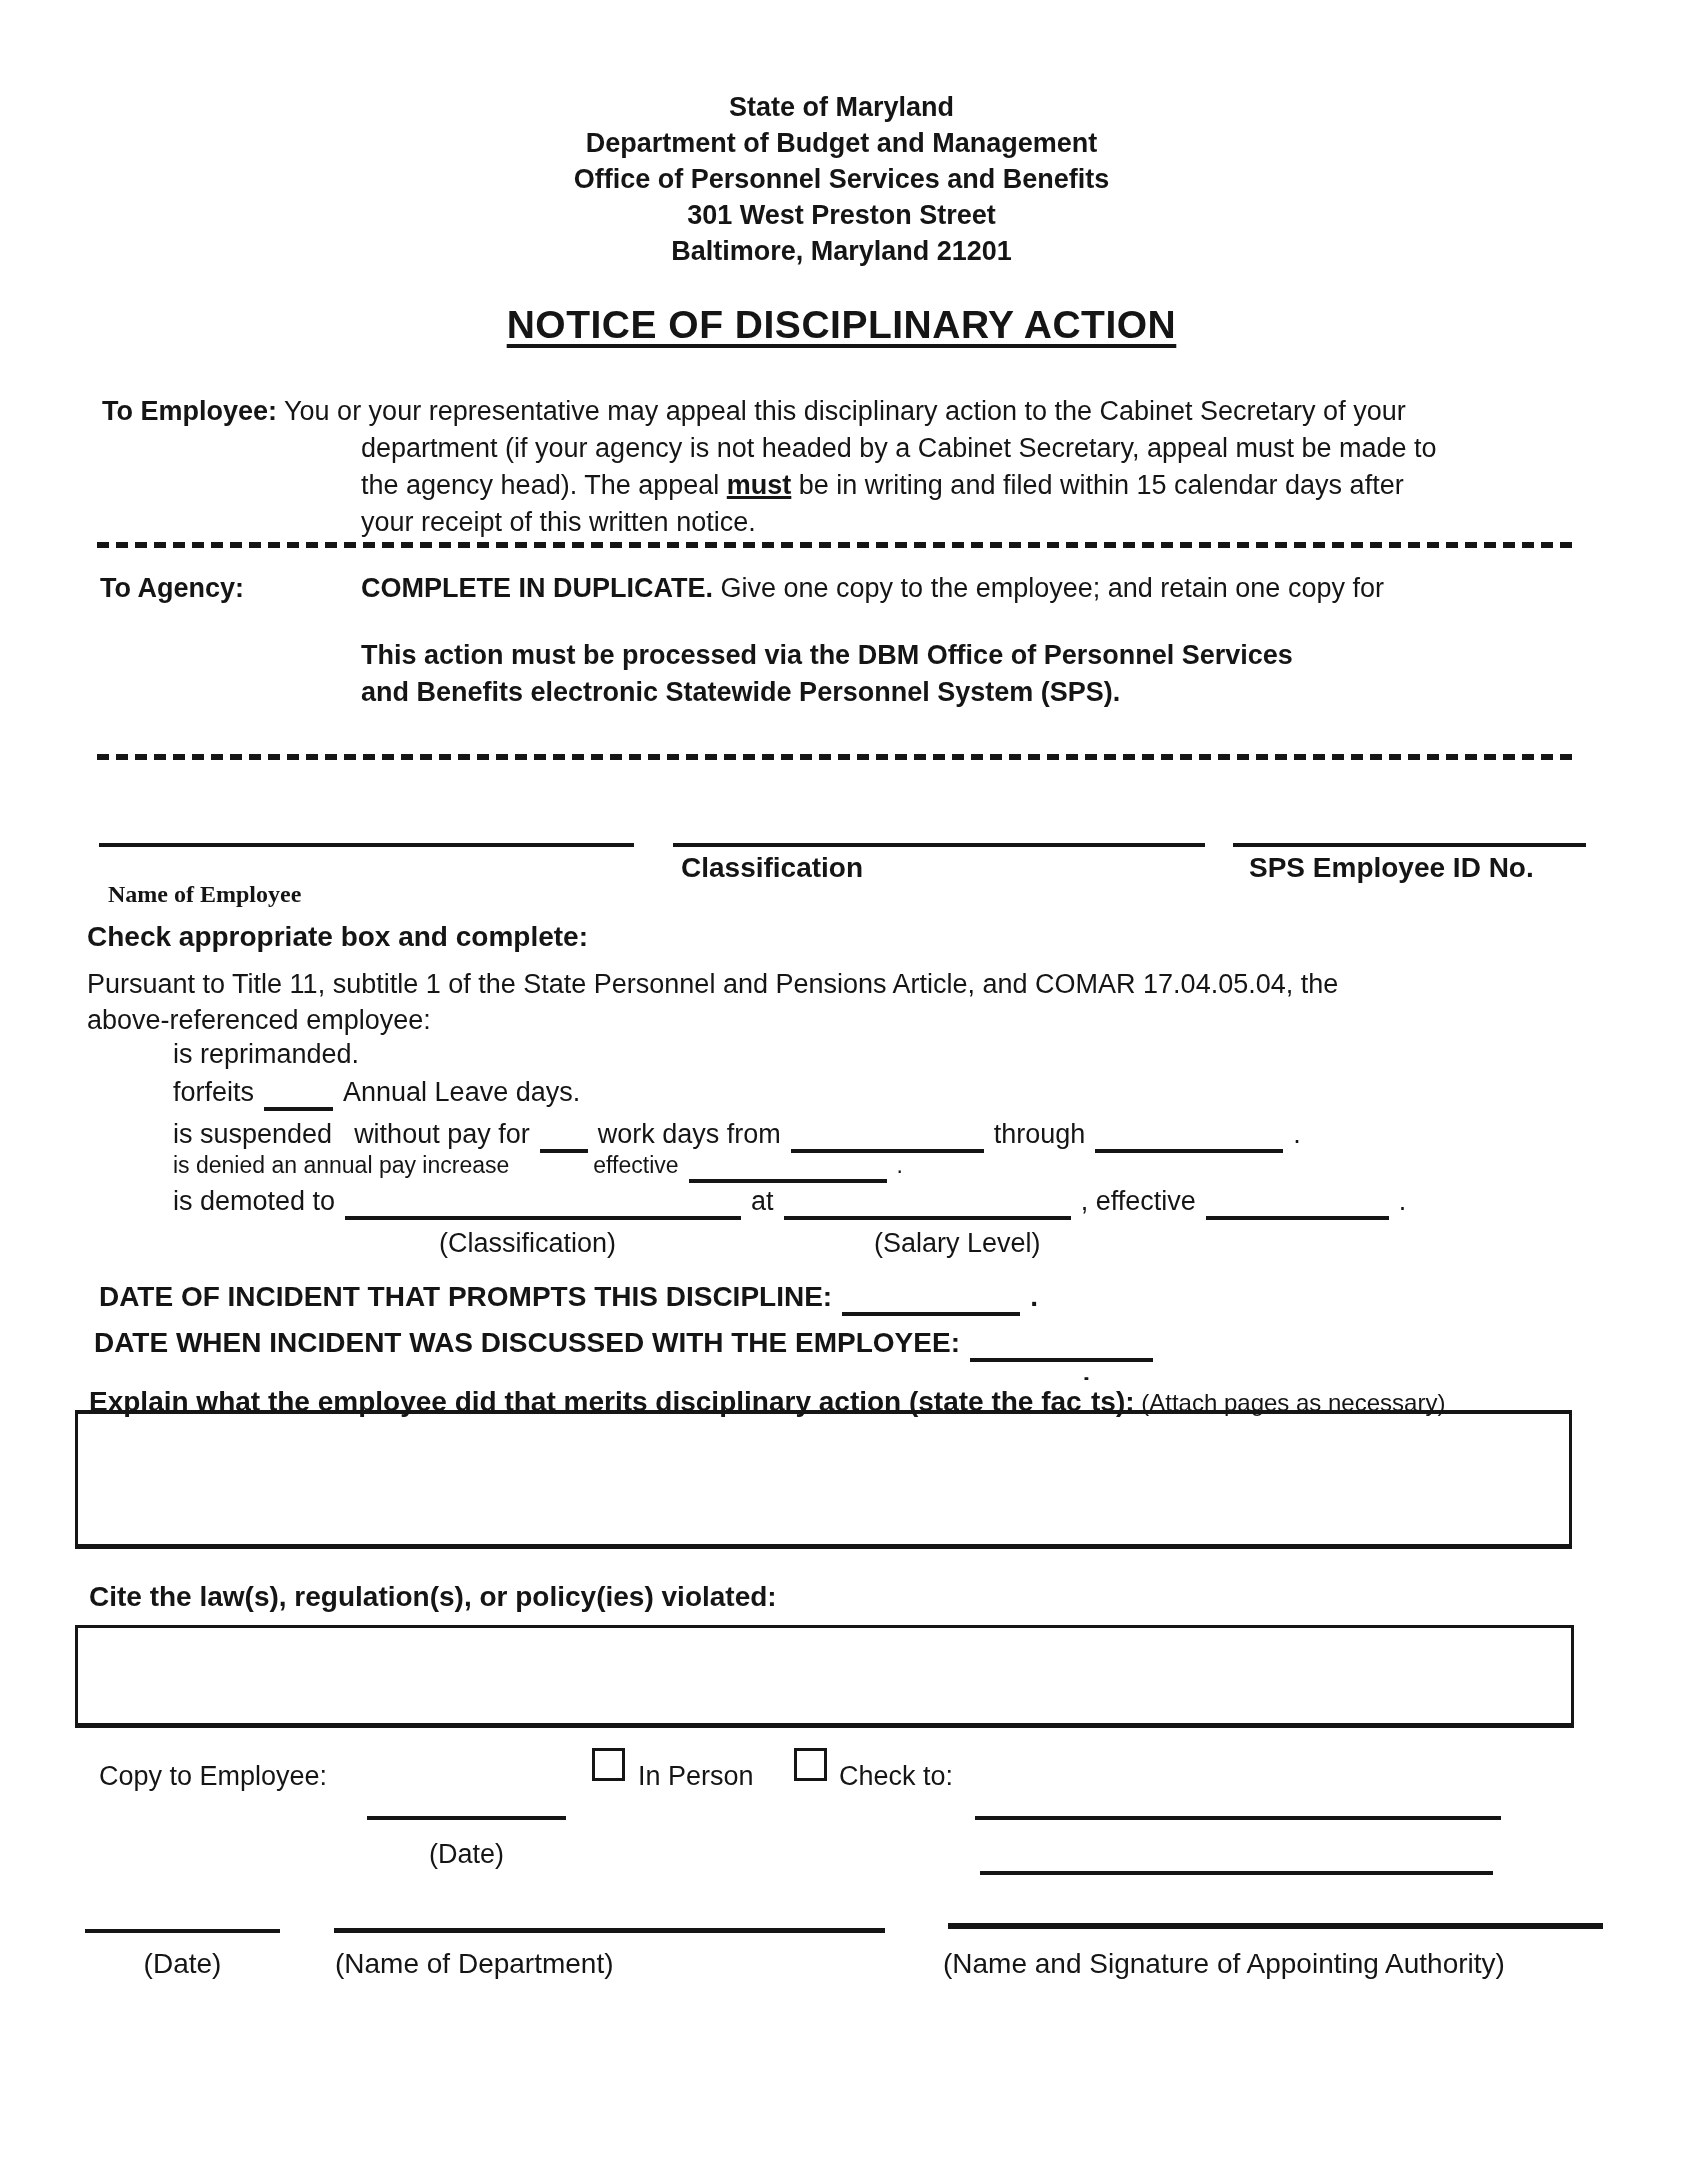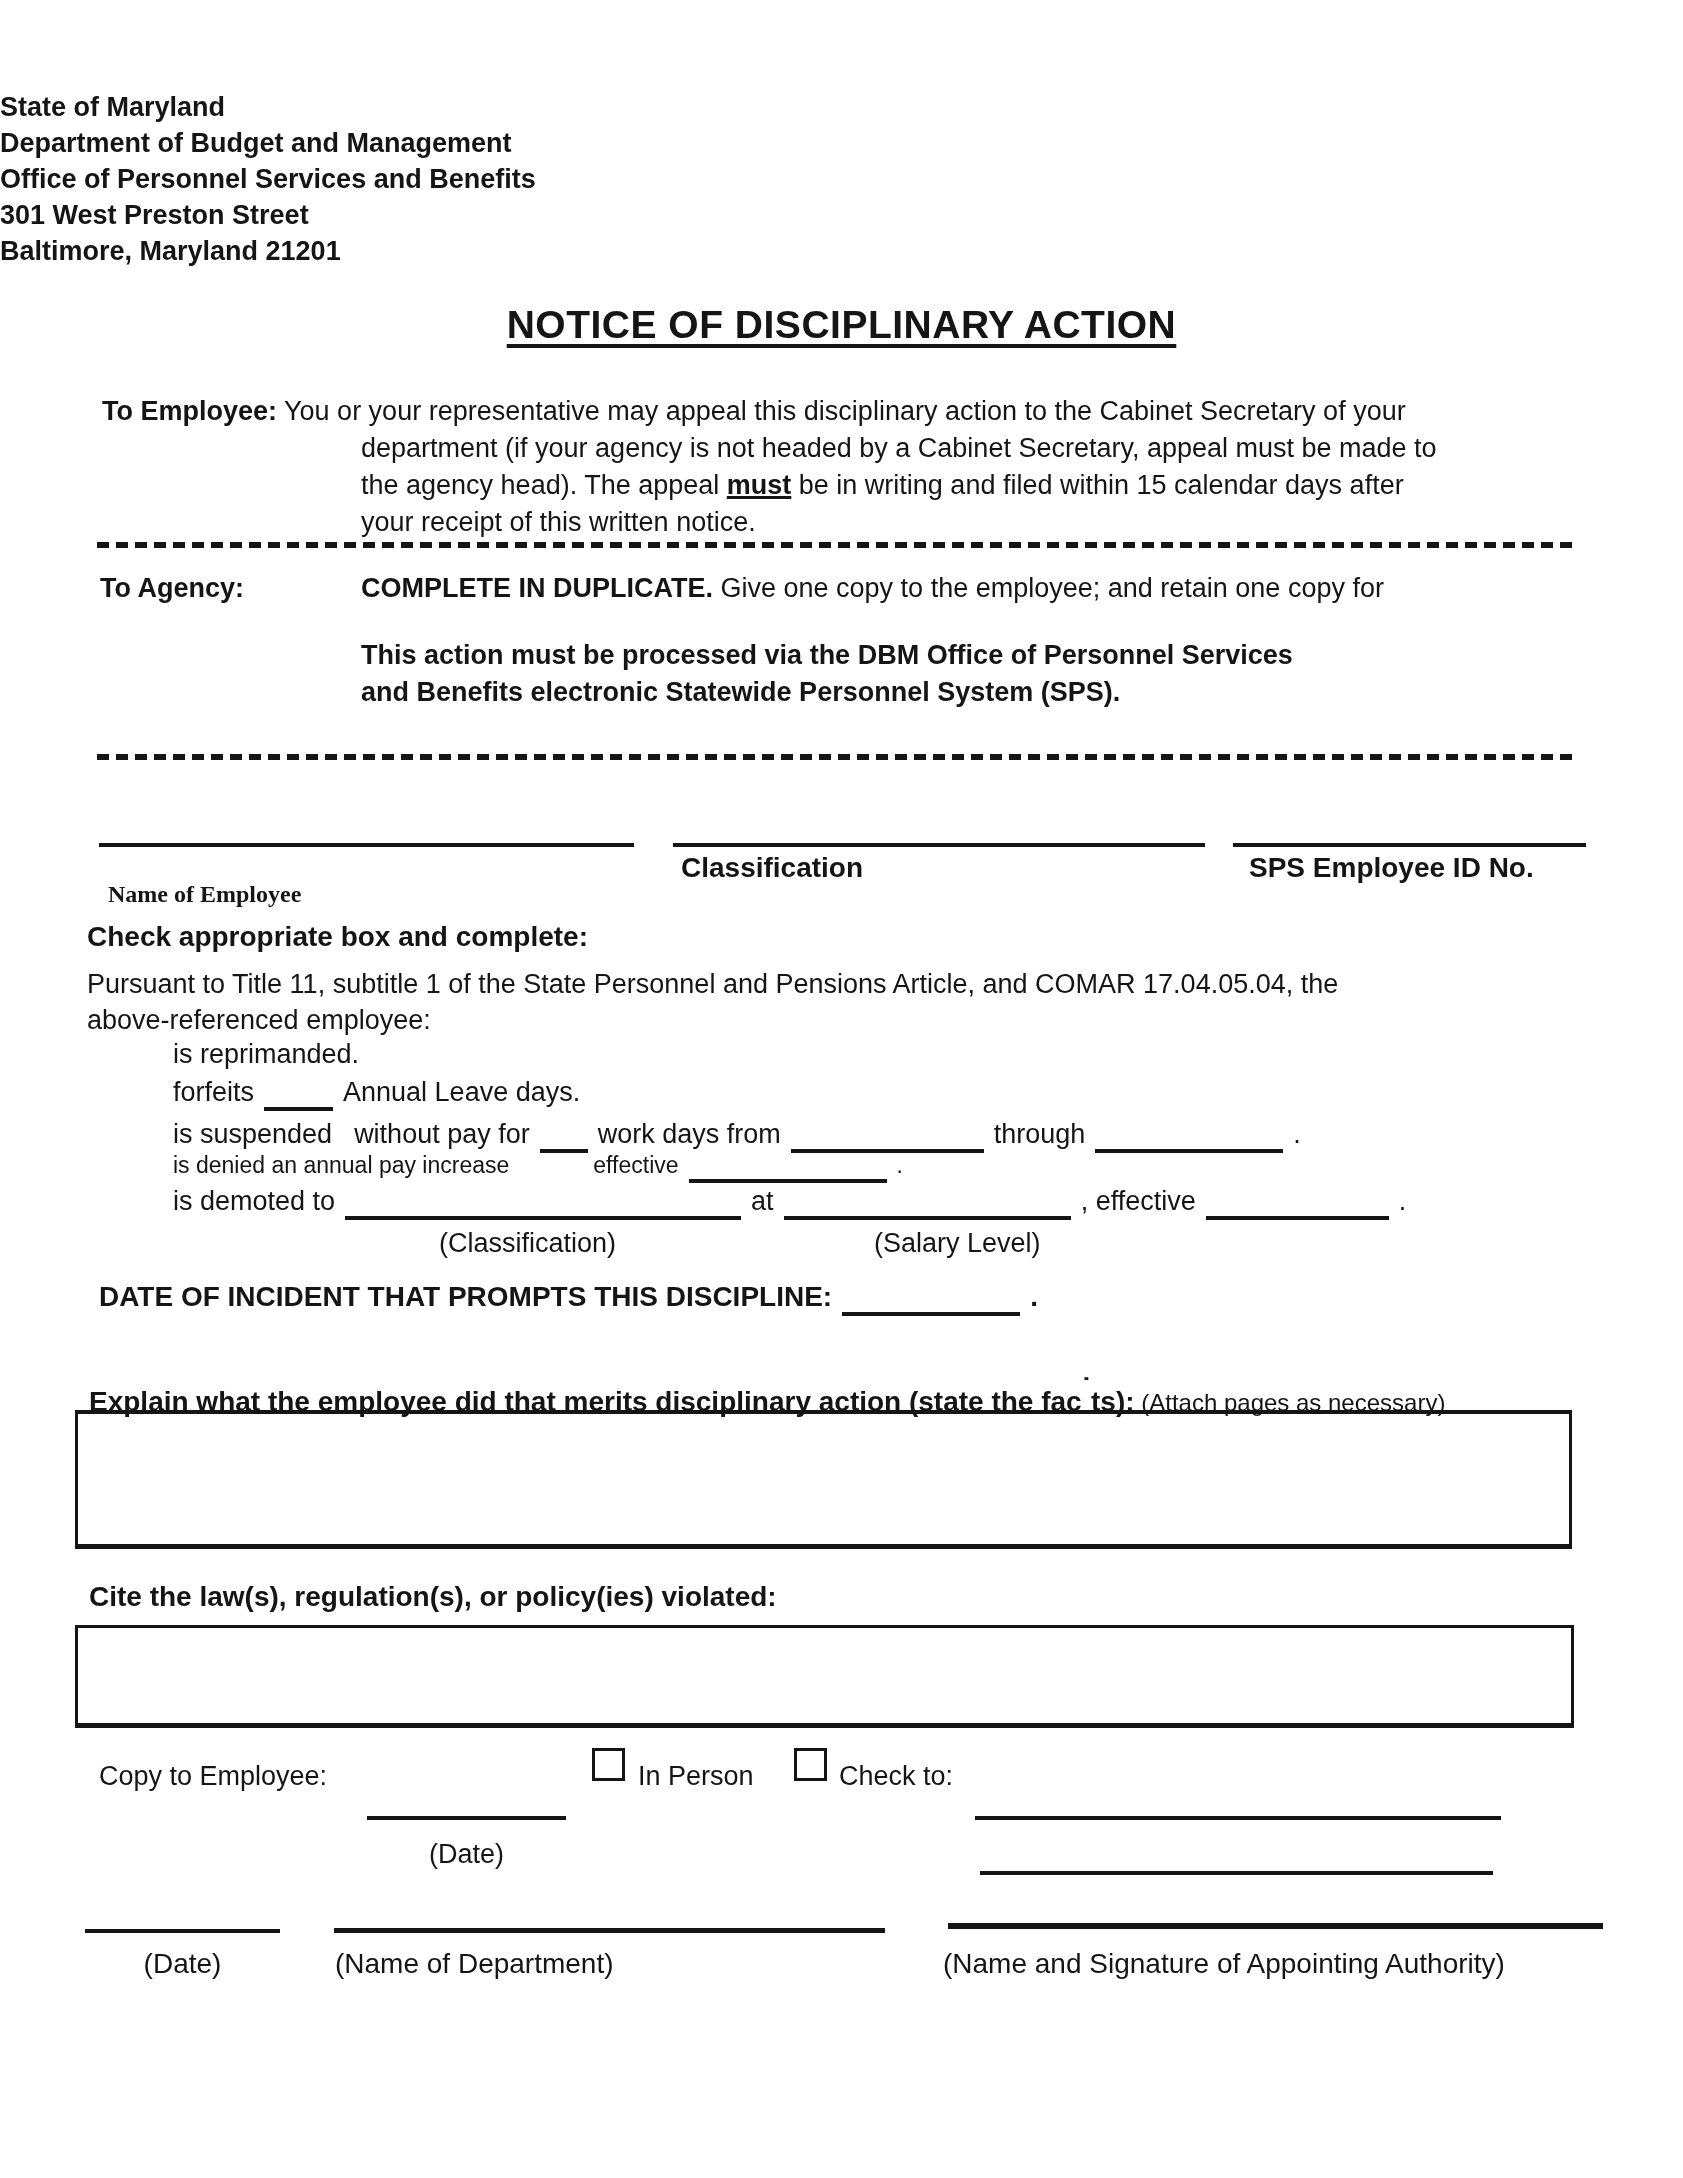--- a/index.html
+++ b/index.html
@@ -14,21 +14,21 @@
     height:2178px;
     background:var(--paper);
     color:var(--ink);
     font-family:"Liberation Sans", sans-serif;
     font-size:27px;
     overflow:hidden;
   }
   
   .header{
     position:absolute; top:89px; left:0; width:100%;
-    font-weight:bold; font-size:27px; line-height:36px;
+    text-align:center; font-weight:bold; font-size:27px; line-height:36px;
   }
   .title-wrap{
     position:absolute; top:303px; left:0; width:100%; text-align:center;
   }
   .title{
     display:inline-block; font-weight:bold; font-size:39px; letter-spacing:0.5px;
     text-decoration:underline; text-decoration-thickness:4px; text-underline-offset:6px;
   }
   
   .to-employee{
@@ -199,20 +199,23 @@
   </div>
 
   <div class="row r6">
     <span class="cap-class">(Classification)</span>
     <span class="cap-salary">(Salary Level)</span>
   </div>
 
   <div class="date1">
     <span>DATE OF INCIDENT THAT PROMPTS THIS DISCIPLINE:</span><span class="bl p-norm" style="width:178px"></span><span>.</span>
   </div>
+  <div class="date2">
+    <span>DATE WHEN INCIDENT WAS DISCUSSED WITH THE EMPLOYEE:</span><span class="bl p-norm" style="width:183px"></span>
+  </div>
 
   <div class="explain-box"></div>
   <div class="explain-heading">
     <span>Explain what the employee did that merits disciplinary action (state the fac</span><span class="dot-raise">˙</span><span>ts):</span><span class="note"> (Attach pages as necessary)</span>
   </div>
 
   <div class="cite-heading">Cite the law(s), regulation(s), or policy(ies) violated:</div>
   <div class="cite-box"></div>
 
   <div class="copy-label">Copy to Employee:</div>

